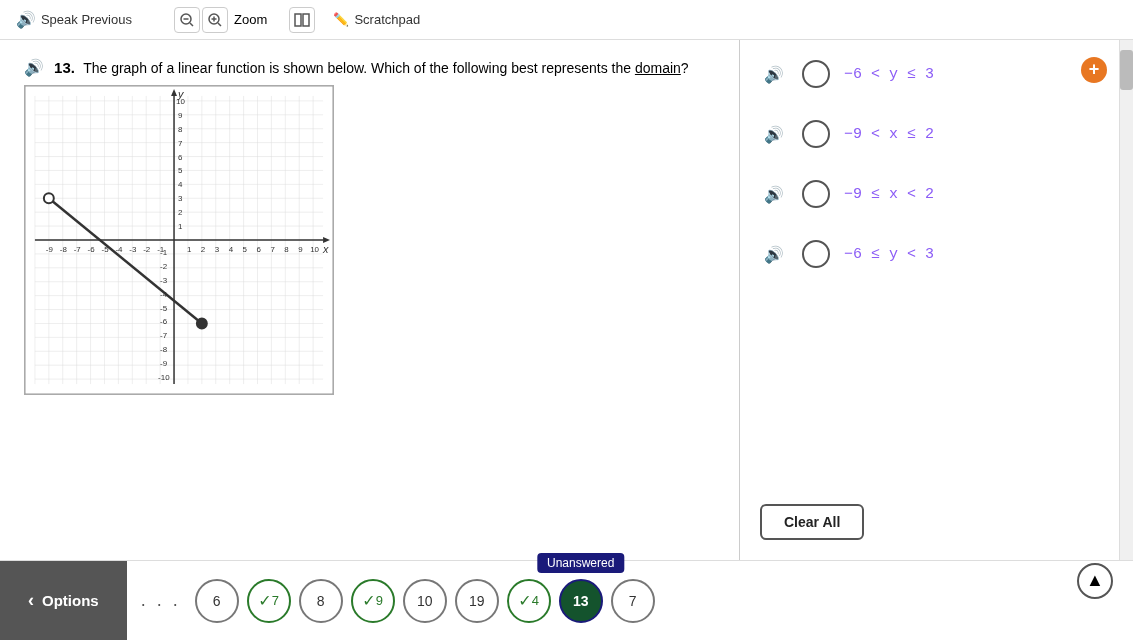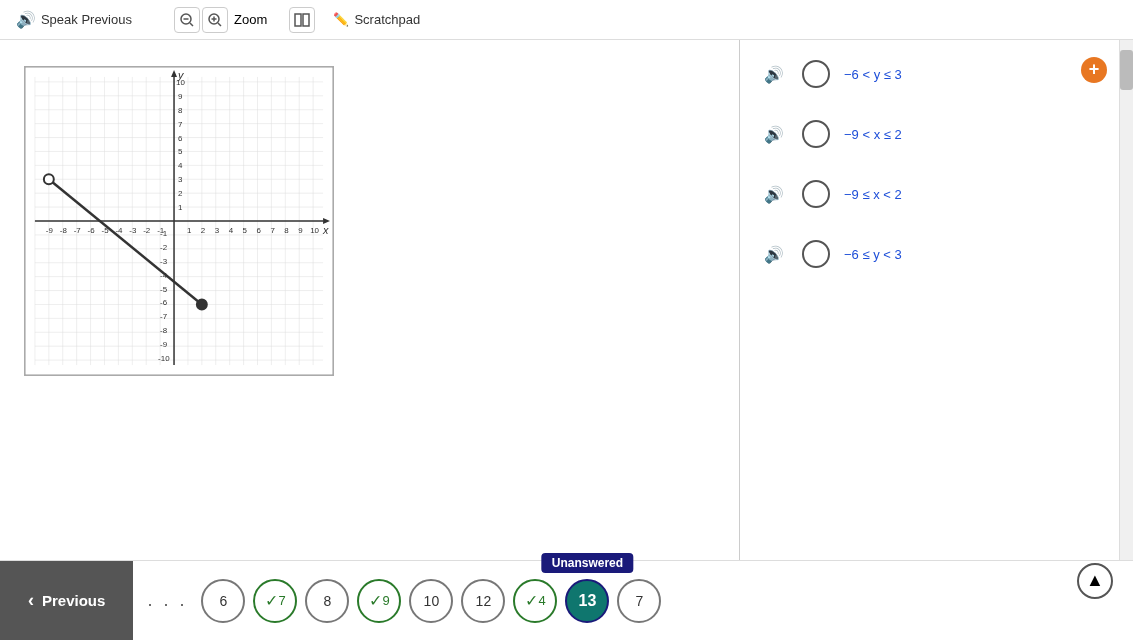--- a/index.html
+++ b/index.html
@@ -123,22 +123,23 @@
       height: 28px;
       border-radius: 50%;
       border: 2px solid #555;
       cursor: pointer;
       display: flex;
       align-items: center;
       justify-content: center;
       flex-shrink: 0;
     }
     .answer-text {
-      font-size: 13px;
-      color: #1d4ed8;
+      font-size: 15px;
+      color: #8b5cf6;
+      font-family: Liberation Mono, monospace;
     }
 
     .clear-all-btn {
       position: absolute;
       bottom: 20px;
       left: 20px;
       background: #fff;
       border: 2px solid #555;
       border-radius: 6px;
       padding: 8px 22px;
@@ -229,21 +230,21 @@
       background: #1a1a7a;
       color: #fff;
       font-weight: bold;
       position: relative;
     }
 
     .unanswered-label {
       position: absolute;
       bottom: 82px;
       font-size: 12px;
-      font-weight: bold;
+      font-weight: normal;
       background: #1a1a7a;
       color: #fff;
       padding: 3px 10px;
       border-radius: 4px;
     }
 
     .up-arrow-btn {
       position: absolute;
       right: 10px;
       bottom: 20px;
@@ -316,20 +317,27 @@
     <span>✏️</span>
     <span>Scratchpad</span>
   </button>
 
   <button class="plus-btn" style="position:relative; margin-left:auto; width:26px; height:26px; font-size:18px;">+</button>
 </div>
 
 <div class="main-content">
 
   <div class="question-panel">
+    <div class="question-number">
+      <span style="font-size:16px; margin-right:6px; cursor:pointer;">🔊</span>
+      <span>13.</span>
+      <span style="font-weight:normal; font-size:14px; margin-left:4px;">
+        The graph of a linear function is shown below. Which of the following best represents the <u>domain</u>?
+      </span>
+    </div>
 
     <div class="graph-container">
       <svg class="graph-svg" width="310" height="310" viewBox="0 0 310 310">
 
         <rect x="0" y="0" width="310" height="310" fill="#fff" stroke="#999" stroke-width="1"></rect>
 
         <g stroke="#ddd" stroke-width="0.5">
 
           <line x1="10" y1="15" x2="300" y2="15"></line>
           <line x1="10" y1="29" x2="300" y2="29"></line>
@@ -456,33 +464,34 @@
       <div class="radio-circle"></div>
       <span class="answer-text">−9 ≤ x &lt; 2</span>
     </div>
 
     <div class="answer-option">
       <span class="speak-icon-sm">🔊</span>
       <div class="radio-circle"></div>
       <span class="answer-text">−6 ≤ y &lt; 3</span>
     </div>
 
+    <button class="clear-all-btn">Clear All</button>
 
   </div>
 </div>
 
 <div class="scroll-indicator" style="position:absolute; right:0; top:40px; width:14px; height:calc(100% - 120px); background:#f0f0f0;">
   <div class="scroll-thumb"></div>
 </div>
 
 <div class="bottom-nav">
 
   <button class="prev-btn">
     <span class="chevron">‹</span>
-    <span>Previous</span>
+    <span>Options</span>
   </button>
 
   <span class="dots">. . .</span>
 
   <div class="page-numbers">
 
     <button class="page-btn">6</button>
 
     <button class="page-btn" style="border-color:#2a7a2a; color:#2a7a2a; position:relative;">
       <span style="font-size:16px; color:#2a7a2a;">✓</span>
@@ -491,30 +500,30 @@
 
     <button class="page-btn">8</button>
 
     <button class="page-btn" style="border-color:#2a7a2a; color:#2a7a2a;">
       <span style="font-size:16px; color:#2a7a2a;">✓</span>
       <span style="font-size:13px; color:#2a7a2a;">9</span>
     </button>
 
     <button class="page-btn">10</button>
 
-    <button class="page-btn">12</button>
+    <button class="page-btn">19</button>
 
     <button class="page-btn" style="border-color:#2a7a2a; color:#2a7a2a;">
       <span style="font-size:16px; color:#2a7a2a;">✓</span>
       <span style="font-size:13px; color:#2a7a2a;">4</span>
     </button>
 
     <div style="position:relative; display:inline-block;">
       <div class="unanswered-label" style="position:absolute; bottom:50px; left:50%; transform:translateX(-50%); white-space:nowrap;">Unanswered</div>
-      <button class="page-btn unanswered-btn" style="background:#0f766e; color:#fff; border-color:#1a1a7a; font-weight:bold; font-size:16px;">13</button>
+      <button class="page-btn unanswered-btn" style="background:#14532d; color:#fff; border-color:#1a1a7a; font-weight:bold; font-size:14px;">13</button>
     </div>
 
     <button class="page-btn">7</button>
 
   </div>
 
   <button class="up-arrow-btn" style="position:relative; margin-left:auto; margin-right:10px;">▲</button>
 
 </div>
 

